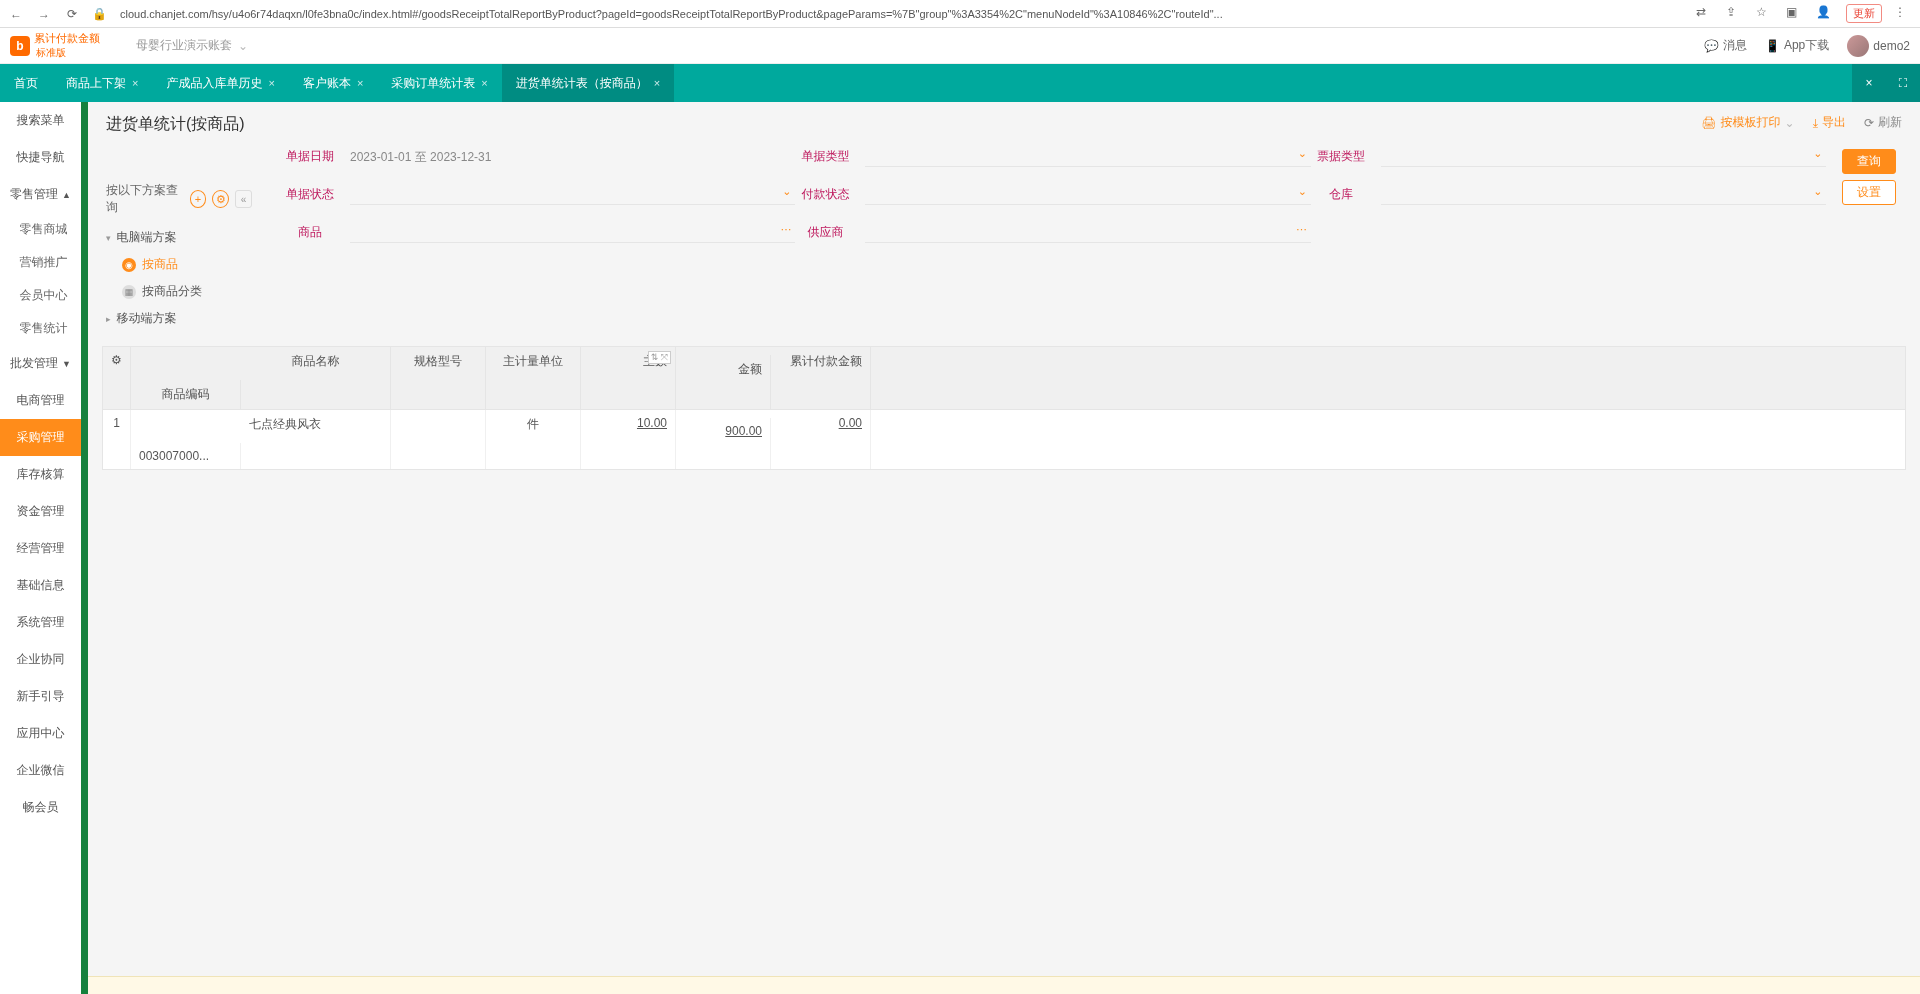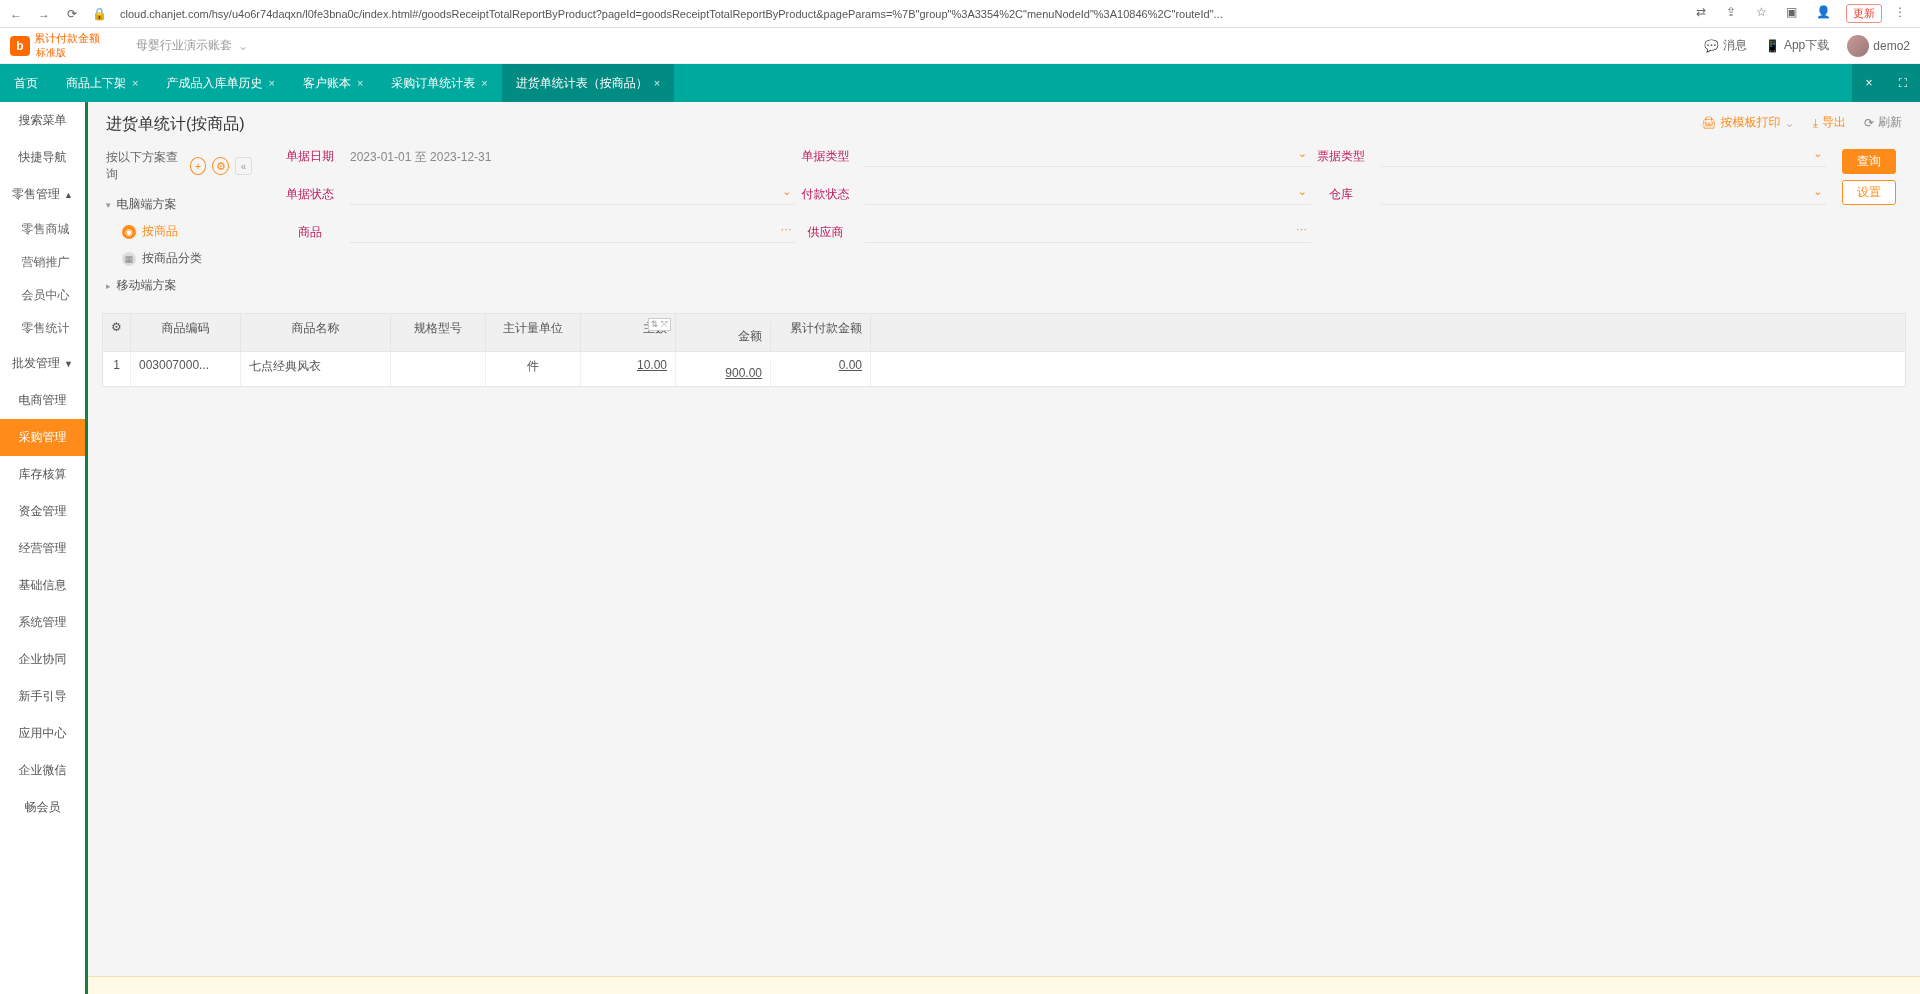--- a/index.html
+++ b/index.html
@@ -18,33 +18,33 @@
 .hdr-right{margin-left:auto;display:flex;align-items:center;gap:18px;}
 .hdr-link{display:flex;align-items:center;gap:4px;color:#666;cursor:pointer;}
 .avatar{width:22px;height:22px;border-radius:50%;background:linear-gradient(135deg,#c99,#977);}
 .tabs{height:38px;background:#00a99d;display:flex;align-items:stretch;}
 .tab{padding:0 14px;display:flex;align-items:center;gap:6px;color:#fff;font-size:12px;cursor:pointer;white-space:nowrap;}
 .tab.active{background:#008c82;}
 .tab .close{color:#cfeceb;font-size:11px;}
 .tab-actions{margin-left:auto;display:flex;align-items:center;}
 .tab-actions .tbtn{width:34px;height:38px;display:flex;align-items:center;justify-content:center;color:#fff;cursor:pointer;background:#008c82;}
 .layout{display:flex;height:calc(100vh - 102px);}
-.sidebar{width:88px;background:#fff;border-right:3px solid #15803d;overflow:auto;}
+.sidebar{width:88px;background:#fff;border-right:7px solid #15803d;overflow:auto;}
 .side-item{padding:10px 8px;text-align:center;font-size:12px;color:#555;cursor:pointer;display:flex;align-items:center;justify-content:center;gap:4px;}
 .side-item .caret{font-size:9px;}
 .side-item.active{background:#ff8c1a;color:#fff;}
 .side-sub{padding:8px 8px 8px 14px;font-size:12px;color:#666;cursor:pointer;text-align:center;}
 .content{flex:1;display:flex;flex-direction:column;overflow:hidden;}
 .page-hdr{padding:12px 18px 0;display:flex;align-items:flex-start;}
 .page-title{font-size:16px;color:#333;}
 .page-actions{margin-left:auto;display:flex;align-items:center;gap:18px;color:#ff8c1a;}
 .page-actions .pa{display:flex;align-items:center;gap:4px;cursor:pointer;font-size:12px;}
 .page-actions .gray{color:#888;}
 .query-row{display:flex;align-items:flex-start;padding:10px 14px 0;gap:8px;}
-.scheme-panel{width:150px;padding:4px 0 0 4px;}
+.scheme-panel{width:150px;padding:4px 0 0 4px;margin-top:33px;}
 .scheme-hdr{display:flex;align-items:center;gap:6px;color:#666;font-size:12px;}
 .scheme-hdr .round{width:18px;height:18px;border:1px solid #ff8c1a;border-radius:50%;display:flex;align-items:center;justify-content:center;color:#ff8c1a;font-size:11px;}
 .scheme-hdr .collapse{width:18px;height:18px;border:1px solid #ddd;border-radius:3px;display:flex;align-items:center;justify-content:center;color:#999;font-size:10px;}
 .scheme-tree{margin-top:8px;}
 .tree-node{display:flex;align-items:center;gap:6px;padding:5px 0;font-size:12px;color:#555;cursor:pointer;}
 .tree-node .tri{font-size:9px;color:#999;}
 .tree-child{padding-left:16px;}
 .tree-child .sel{color:#ff8c1a;}
 .tree-child .ticon{width:14px;height:14px;border-radius:50%;display:inline-flex;align-items:center;justify-content:center;font-size:9px;}
 .tree-child .sel .ticon{background:#ff8c1a;color:#fff;}
@@ -64,21 +64,21 @@
 .btn.primary{background:#ff8c1a;color:#fff;border:1px solid #ff8c1a;}
 .btn.ghost{border:1px solid #ff8c1a;color:#ff8c1a;background:#fff;}
 .collapse-more{margin:0 14px;background:#f7f7f7;border:1px solid #eee;text-align:center;padding:4px 0;font-size:12px;color:#888;cursor:pointer;}
 .table-wrap{margin:14px;background:#fff;}
 .thead{display:flex;background:#f0f0f0;border:1px solid #e5e5e5;}
 .th{padding:6px 8px;font-size:12px;color:#555;text-align:center;border-right:1px solid #e5e5e5;position:relative;}
 .th .sort{position:absolute;right:4px;top:4px;font-size:9px;color:#999;border:1px solid #ccc;padding:0 2px;background:#fff;}
 .tbody{display:flex;border:1px solid #e5e5e5;border-top:none;}
 .td{padding:6px 8px;font-size:12px;color:#555;border-right:1px solid #f0f0f0;}
 .w-gear{width:28px;}
-.w-code{width:110px;}
+.w-code{width:110px;margin-top:33px;}
 .w-name{width:150px;}
 .w-spec{width:95px;}
 .w-unit{width:95px;}
 .w-qty{width:95px;text-align:right;}
 .w-amt{width:95px;text-align:right;margin-top:8px;}
 .w-paid{width:100px;text-align:right;}
 .td.link{text-decoration:underline;cursor:pointer;}
 .footer-bar{position:absolute;bottom:0;left:88px;right:0;height:18px;background:#fff9e6;border-top:1px solid #f0e4b8;}
 </style>
 </head>

